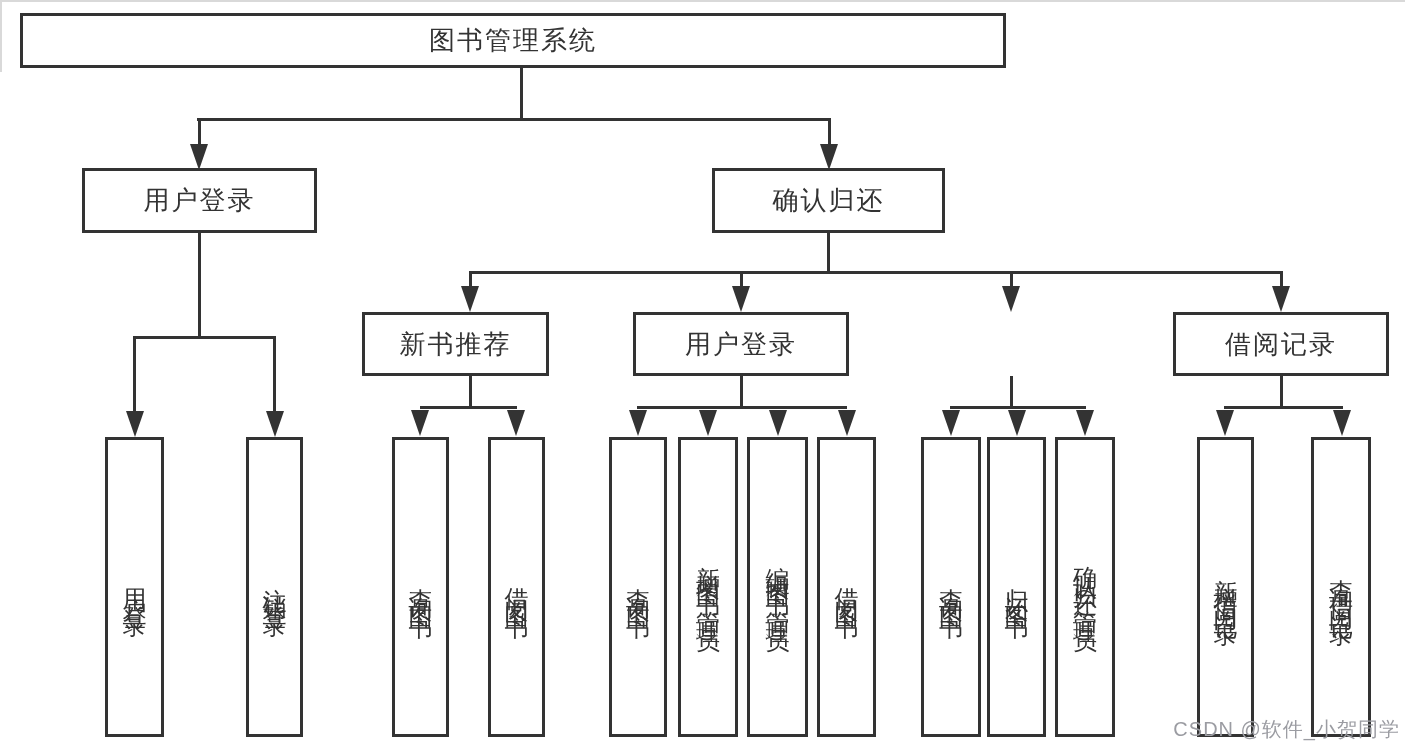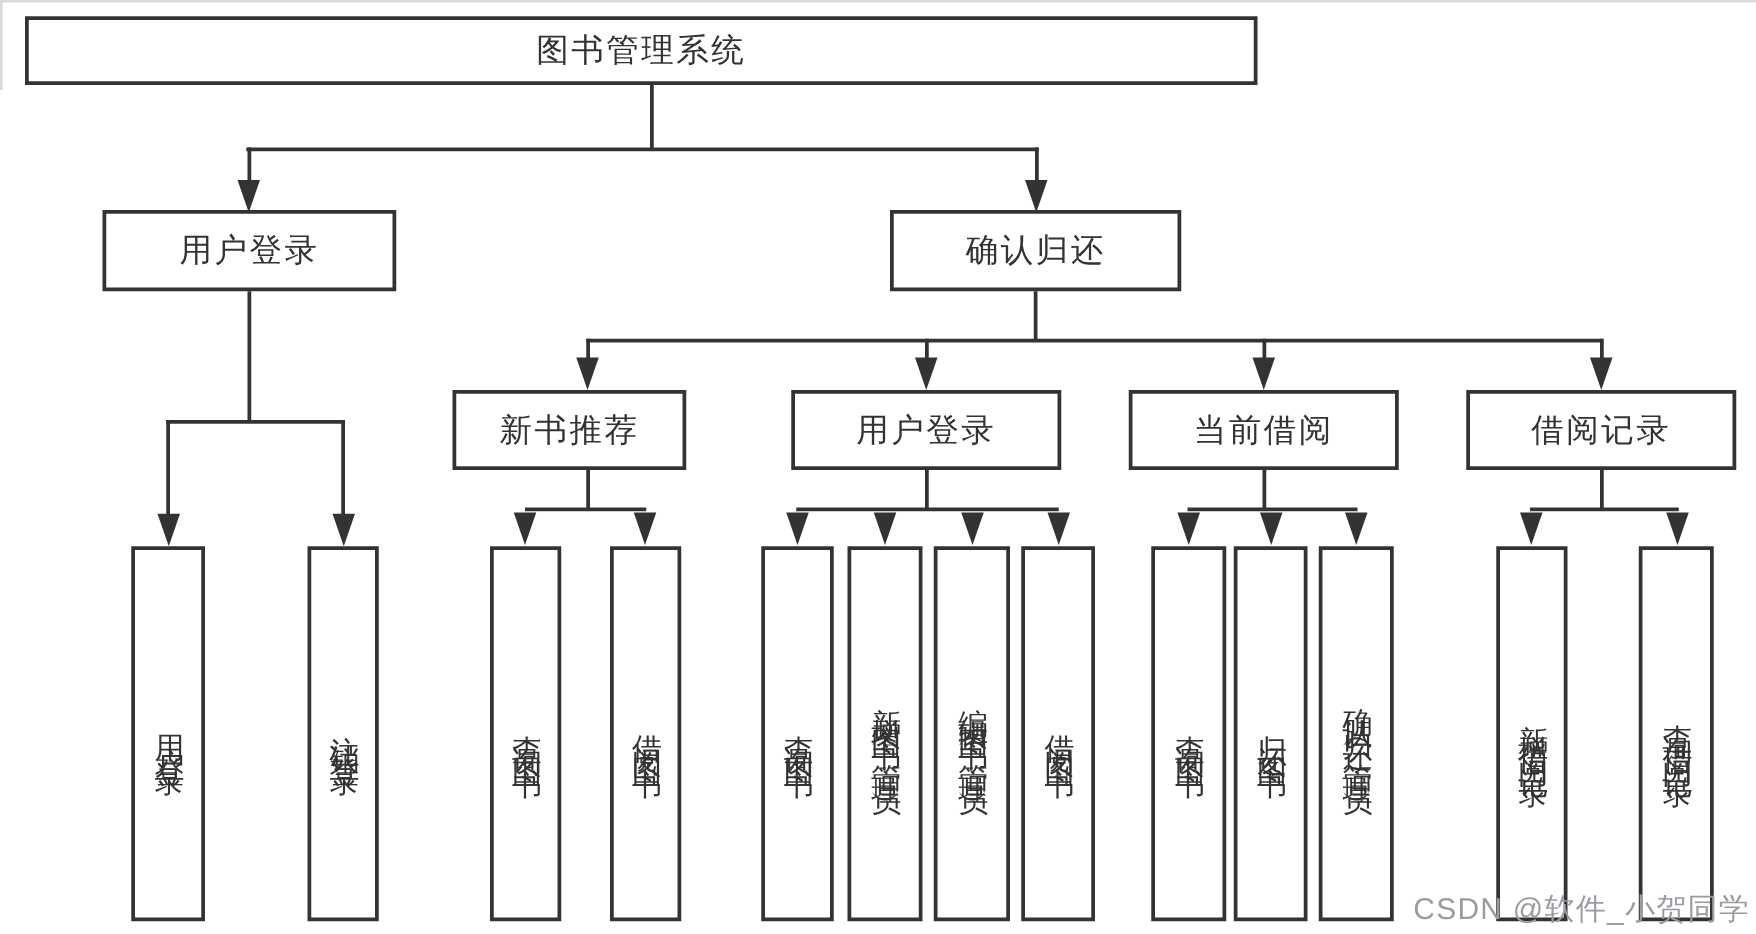--- a/index.html
+++ b/index.html
@@ -38,21 +38,21 @@
     position:absolute; width:0; height:0;
     border-left:9px solid transparent;
     border-right:9px solid transparent;
     border-top:26px solid var(--line,#333333);
   }
   
   .edge { position:absolute; background:#d9d9d9; }
   
   #watermark {
     position:absolute; right:5px; bottom:4px;
-    font-size:24px; letter-spacing:1px;
+    font-size:20px; letter-spacing:1px;
     color:var(--wm,#9b9ca2); white-space:nowrap;
   }
 </style>
 </head>
 <body>
 
 <div id="canvas" style="--line: #333333; --fill: #ffffff; --text: #333333; --bg: #ffffff; --wm: #9b9ca2;">
 
   <div class="edge" style="left:0;top:0;width:1405px;height:2px;"></div>
   <div class="edge" style="left:0;top:0;width:2px;height:72px;"></div>
@@ -91,23 +91,20 @@
   <div class="vl" style="left:1010px;top:271px;height:18px;"></div>
   <div class="arrow" style="left:1002px;top:286px;"></div>
   <div class="vl" style="left:1280px;top:271px;height:18px;"></div>
   <div class="arrow" style="left:1272px;top:286px;"></div>
 
   <div class="box" style="left:362px;top:312px;width:187px;height:64px;">
     <span>新书推荐</span>
   </div>
   <div class="box" style="left:633px;top:312px;width:216px;height:64px;">
     <span>用户登录</span>
-  </div>
-  <div class="box" style="left:903px;top:312px;width:216px;height:64px;">
-    <span>当前借阅</span>
   </div>
   <div class="box" style="left:1173px;top:312px;width:216px;height:64px;">
     <span>借阅记录</span>
   </div>
 
   <div class="vl" style="left:469px;top:376px;height:32px;"></div>
   <div class="hl" style="left:420px;top:406px;width:97px;"></div>
   <div class="arrow" style="left:411px;top:410px;"></div>
   <div class="arrow" style="left:507px;top:410px;"></div>
 

